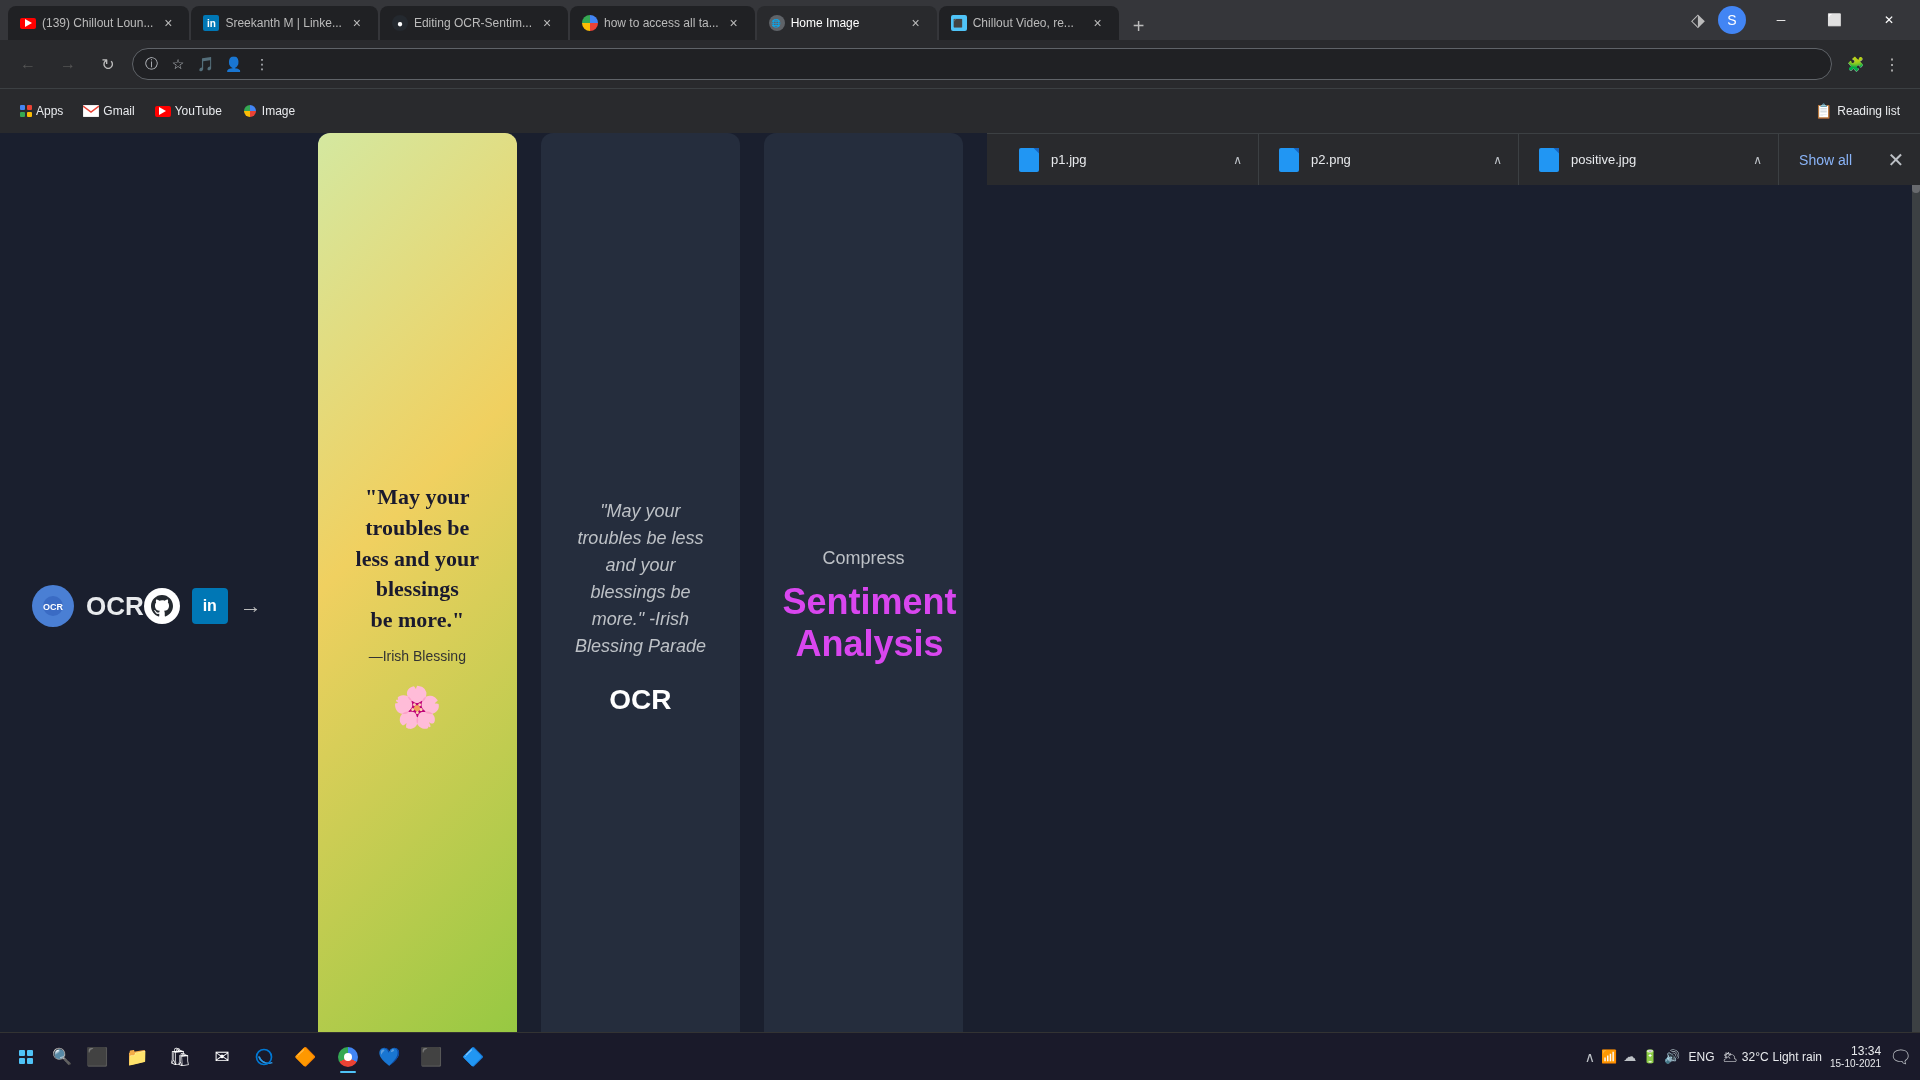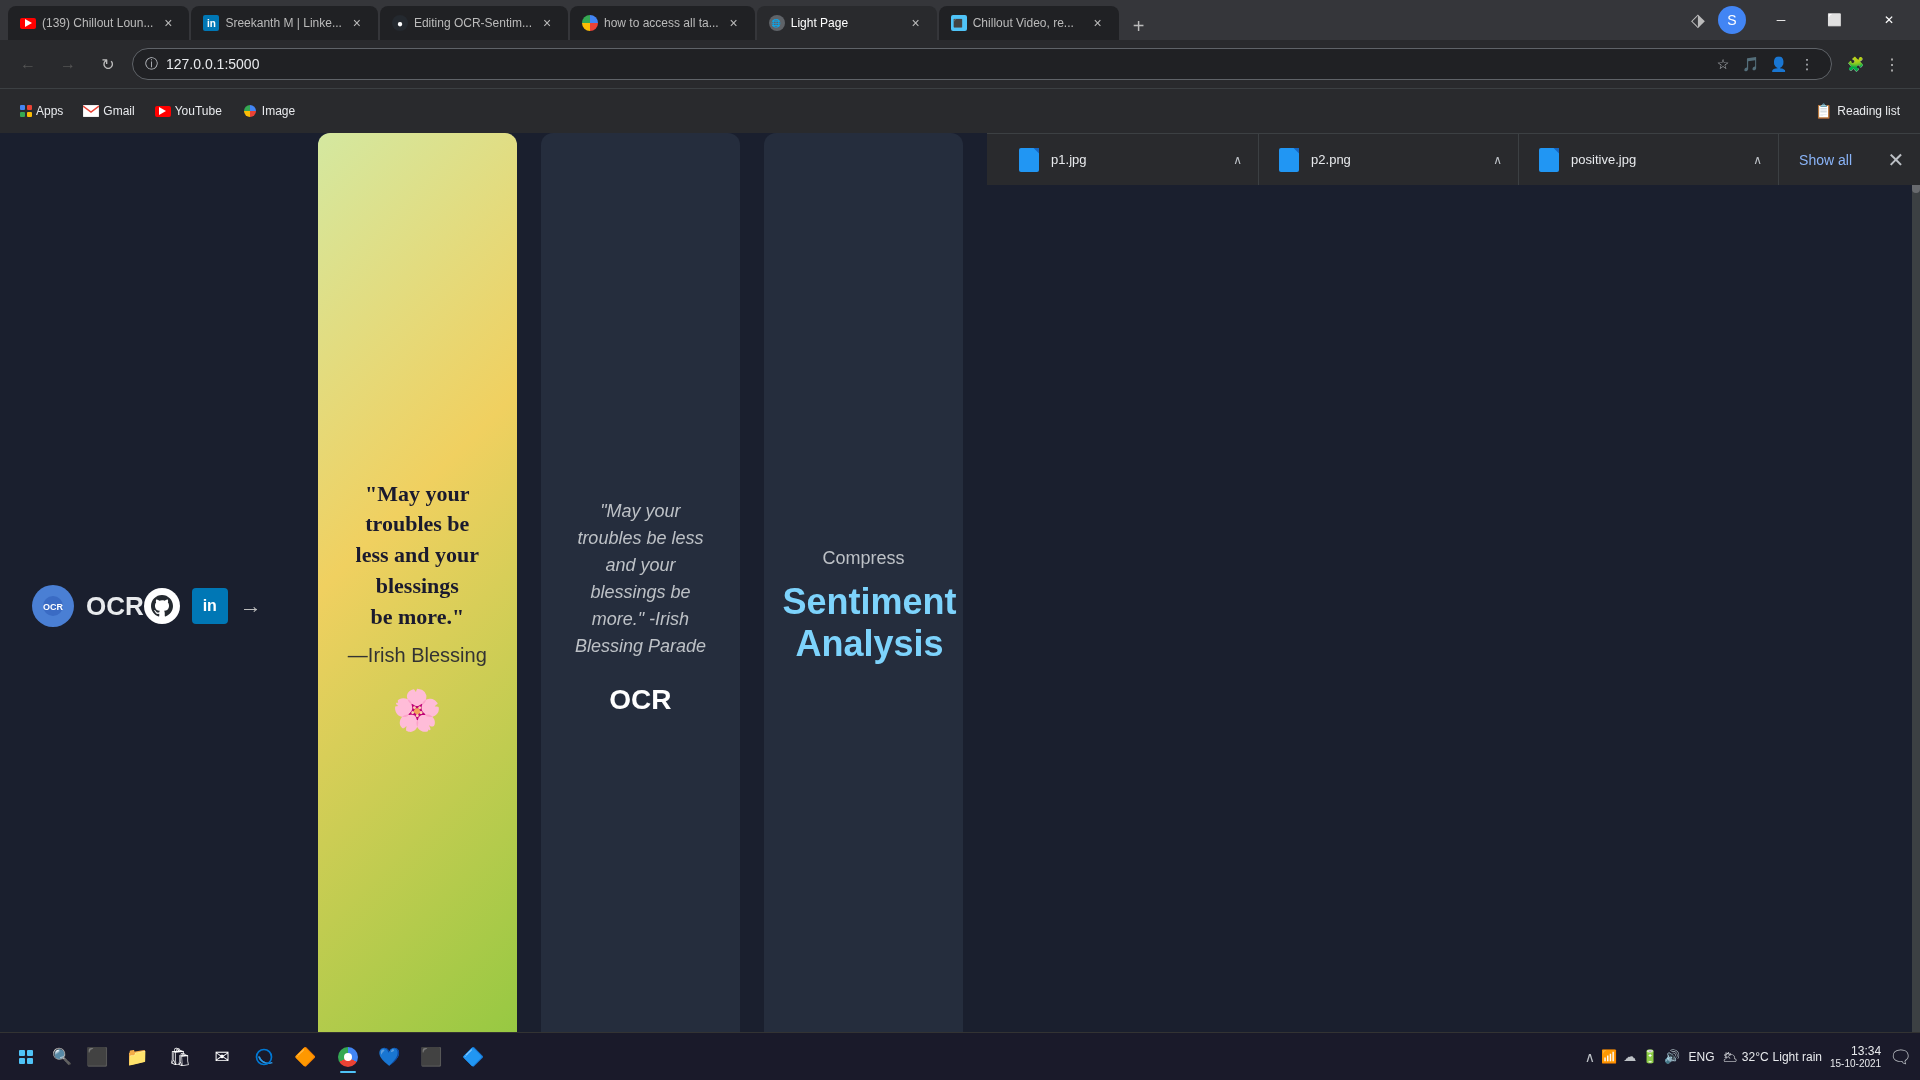--- a/index.html
+++ b/index.html
@@ -57,30 +57,30 @@
     .file-name { font-size: 16px; color: #bdc1c6; margin-left: 8px; }
     .upload-btn { font-size: 18px; color: #bdc1c6; margin-left: 120px; cursor: pointer; }
 
     
     .cards-section { display: flex; gap: 24px; padding: 0 24px; flex: 1; }
     .card { flex: 1; background: #252d3d; border-radius: 12px; overflow: hidden; display: flex; flex-direction: column; min-height: 320px; }
     .card-image { flex: 1; overflow: hidden; }
     .image-placeholder { width: 100%; height: 100%; min-height: 300px; background: linear-gradient(135deg, #d4e8a0 0%, #f0d060 40%, #90c840 100%); display: flex; align-items: center; justify-content: center; }
     .quote-image-content { padding: 20px; text-align: center; }
     .quote-image-text { font-size: 22px; font-weight: bold; color: #1a1a2e; line-height: 1.4; font-family: Georgia, serif; }
-    .quote-image-author { font-size: 20px; color: #333; margin-top: 12px; }
+    .quote-image-author { font-size: 14px; color: #333; margin-top: 12px; }
     .flower-decoration { margin-top: 20px; font-size: 40px; }
 
     .card-text { flex: 1; display: flex; flex-direction: column; align-items: center; justify-content: center; padding: 40px 32px; text-align: center; }
     .ocr-quote { font-size: 18px; color: #bdc1c6; line-height: 1.5; margin-bottom: 24px; font-style: italic; }
     .ocr-label { font-size: 28px; font-weight: bold; color: #fff; }
 
     .card-sentiment { flex: 1; display: flex; flex-direction: column; align-items: center; justify-content: center; padding: 40px 32px; text-align: center; }
     .sentiment-label { font-size: 18px; color: #bdc1c6; margin-bottom: 12px; }
-    .sentiment-value { font-size: 36px; font-weight: bold; color: #7dd3fc; margin-left: 12px; }
+    .sentiment-value { font-size: 36px; font-weight: bold; color: #d946ef; margin-left: 12px; }
 
     
     .download-bar { background: #292a2d; height: 52px; display: flex; align-items: center; padding: 0 0 0 12px; border-top: 1px solid #3c4043; position: relative; }
     .download-item { display: flex; align-items: center; gap: 8px; padding: 0 16px; height: 100%; border-right: 1px solid #3c4043; min-width: 260px; max-width: 280px; }
     .download-file-icon { width: 28px; height: 28px; display: flex; align-items: center; justify-content: center; }
     .file-icon-img { width: 20px; height: 24px; background: #2196f3; border-radius: 2px; display: flex; align-items: center; justify-content: center; font-size: 8px; color: #fff; position: relative; }
     .file-icon-img::before { content: ''; position: absolute; top: 0; right: 0; width: 6px; height: 6px; background: #1565c0; clip-path: polygon(0 0, 100% 100%, 100% 0); }
     .download-filename { font-size: 13px; color: #e8eaed; flex: 1; }
     .download-chevron { color: #bdc1c6; cursor: pointer; font-size: 12px; }
     .show-all-btn { margin-left: auto; padding: 8px 20px; font-size: 14px; color: #8ab4f8; cursor: pointer; }
@@ -145,21 +145,21 @@
       </div>
 
       <div class="tab">
         <div class="tab-favicon google-favicon"></div>
         <span class="tab-title">how to access all ta...</span>
         <div class="tab-close">×</div>
       </div>
 
       <div class="tab active">
         <div class="tab-favicon globe-favicon">🌐</div>
-        <span class="tab-title">Light Page</span>
+        <span class="tab-title">Home Image</span>
         <div class="tab-close">×</div>
       </div>
 
       <div class="tab">
         <div class="tab-favicon compress-favicon">⬛</div>
         <span class="tab-title">Chillout Video, re...</span>
         <div class="tab-close">×</div>
       </div>
 
       <div class="tab-new">+</div>
@@ -175,21 +175,20 @@
       </div>
     </div>
   </div>
 
   <div class="nav-bar">
     <div class="nav-btn disabled">←</div>
     <div class="nav-btn disabled">→</div>
     <div class="nav-btn">↻</div>
     <div class="address-bar">
       <span class="address-icon">ⓘ</span>
-      <span class="address-text">127.0.0.1:5000</span>
       <div class="address-actions">
         <div class="addr-action-btn">☆</div>
         <div class="addr-action-btn">🎵</div>
         <div class="addr-action-btn">👤</div>
         <div class="addr-action-btn">⋮</div>
       </div>
     </div>
     <div class="nav-right">
       <div class="nav-btn" style="font-size:14px;">🧩</div>
       <div class="nav-btn">⋮</div>

